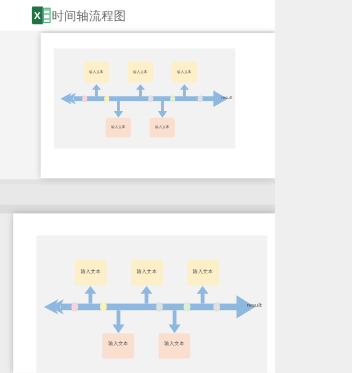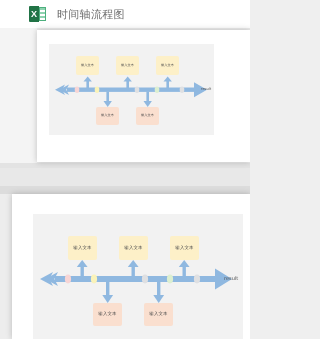--- a/index.html
+++ b/index.html
@@ -66,21 +66,21 @@
     width: 7px; height: 14px;
     background: #ffffff;
     border: 1px solid #4caf7d;
     box-sizing: border-box;
     background-image:
       linear-gradient(to bottom, #8fd3b0 0, #8fd3b0 2px, transparent 2px),
       linear-gradient(to bottom, transparent 4px, #8fd3b0 4px, #8fd3b0 6px, transparent 6px),
       linear-gradient(to bottom, transparent 8px, #8fd3b0 8px, #8fd3b0 10px, transparent 10px);
   }
   .header-title {
-    margin-left: 11px;
+    margin-left: 1px;
     font-size: 11px;
     color: #6e6e6e;
     letter-spacing: 0.3px;
     white-space: nowrap;
     font-family: "DejaVu Sans", "Liberation Sans", sans-serif;
   }
 
   
   .card {
     position: absolute;

